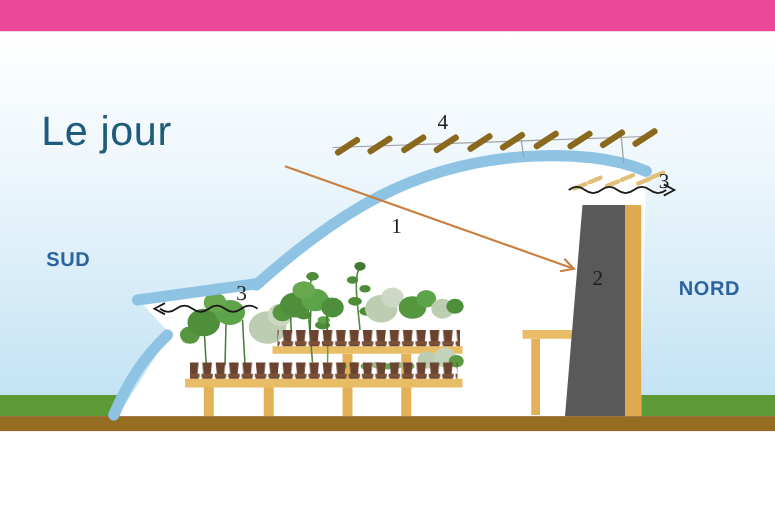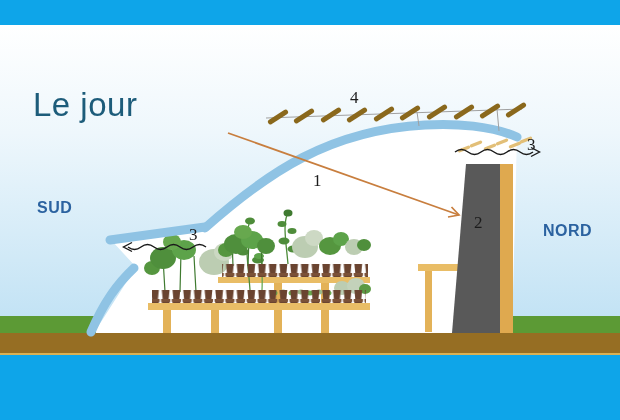--- a/index.html
+++ b/index.html
@@ -1,16 +1,16 @@
 <!DOCTYPE html>
 <html><head>
 <meta charset="utf-8">
 <style>
   html,body{margin:0;padding:0;background:#ffffff;}
-  .stage{position:relative;width:620px;height:420px;background:#0ea5e9;overflow:hidden;
+  .stage{position:relative;width:620px;height:345px;background:#ec4899;overflow:hidden;
          font-family:"Liberation Sans",sans-serif;}
   svg{display:block;}
   text{user-select:none;}
   .title-text{font-family:"Liberation Sans",sans-serif;font-size:33px;font-weight:400;letter-spacing:0.5px;}
   .dir-text{font-family:"Liberation Sans",sans-serif;font-size:16px;font-weight:700;letter-spacing:0.5px;}
   .num-text{font-family:"Liberation Serif",serif;font-size:17px;font-weight:400;}
 </style>
 </head>
 <body>
 

